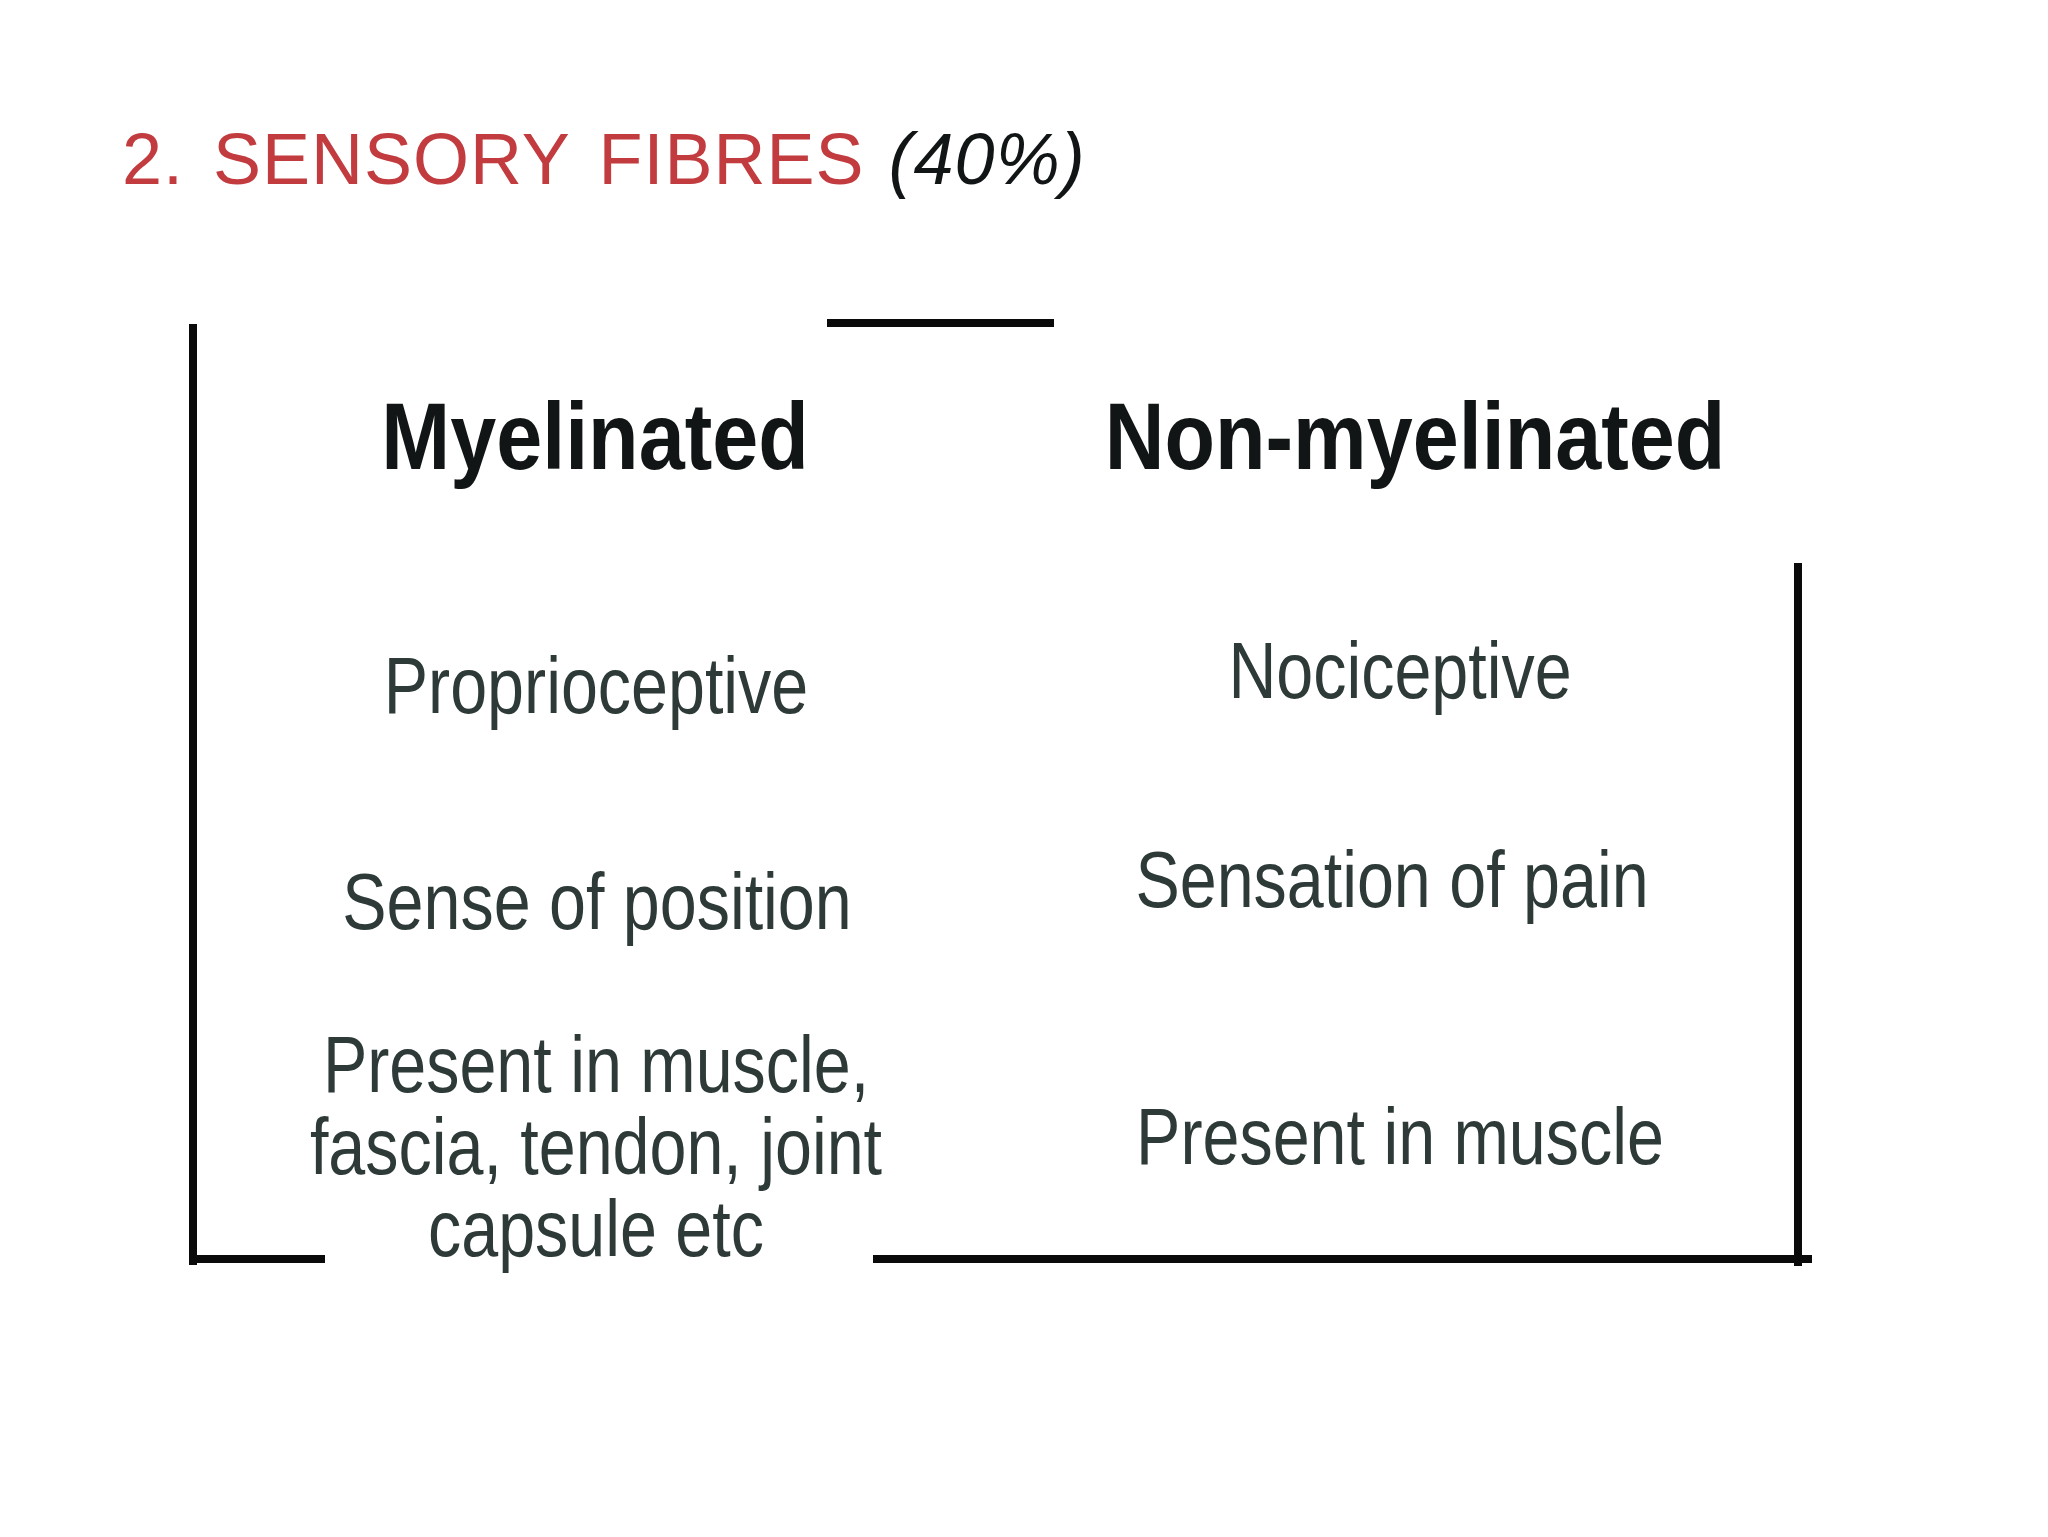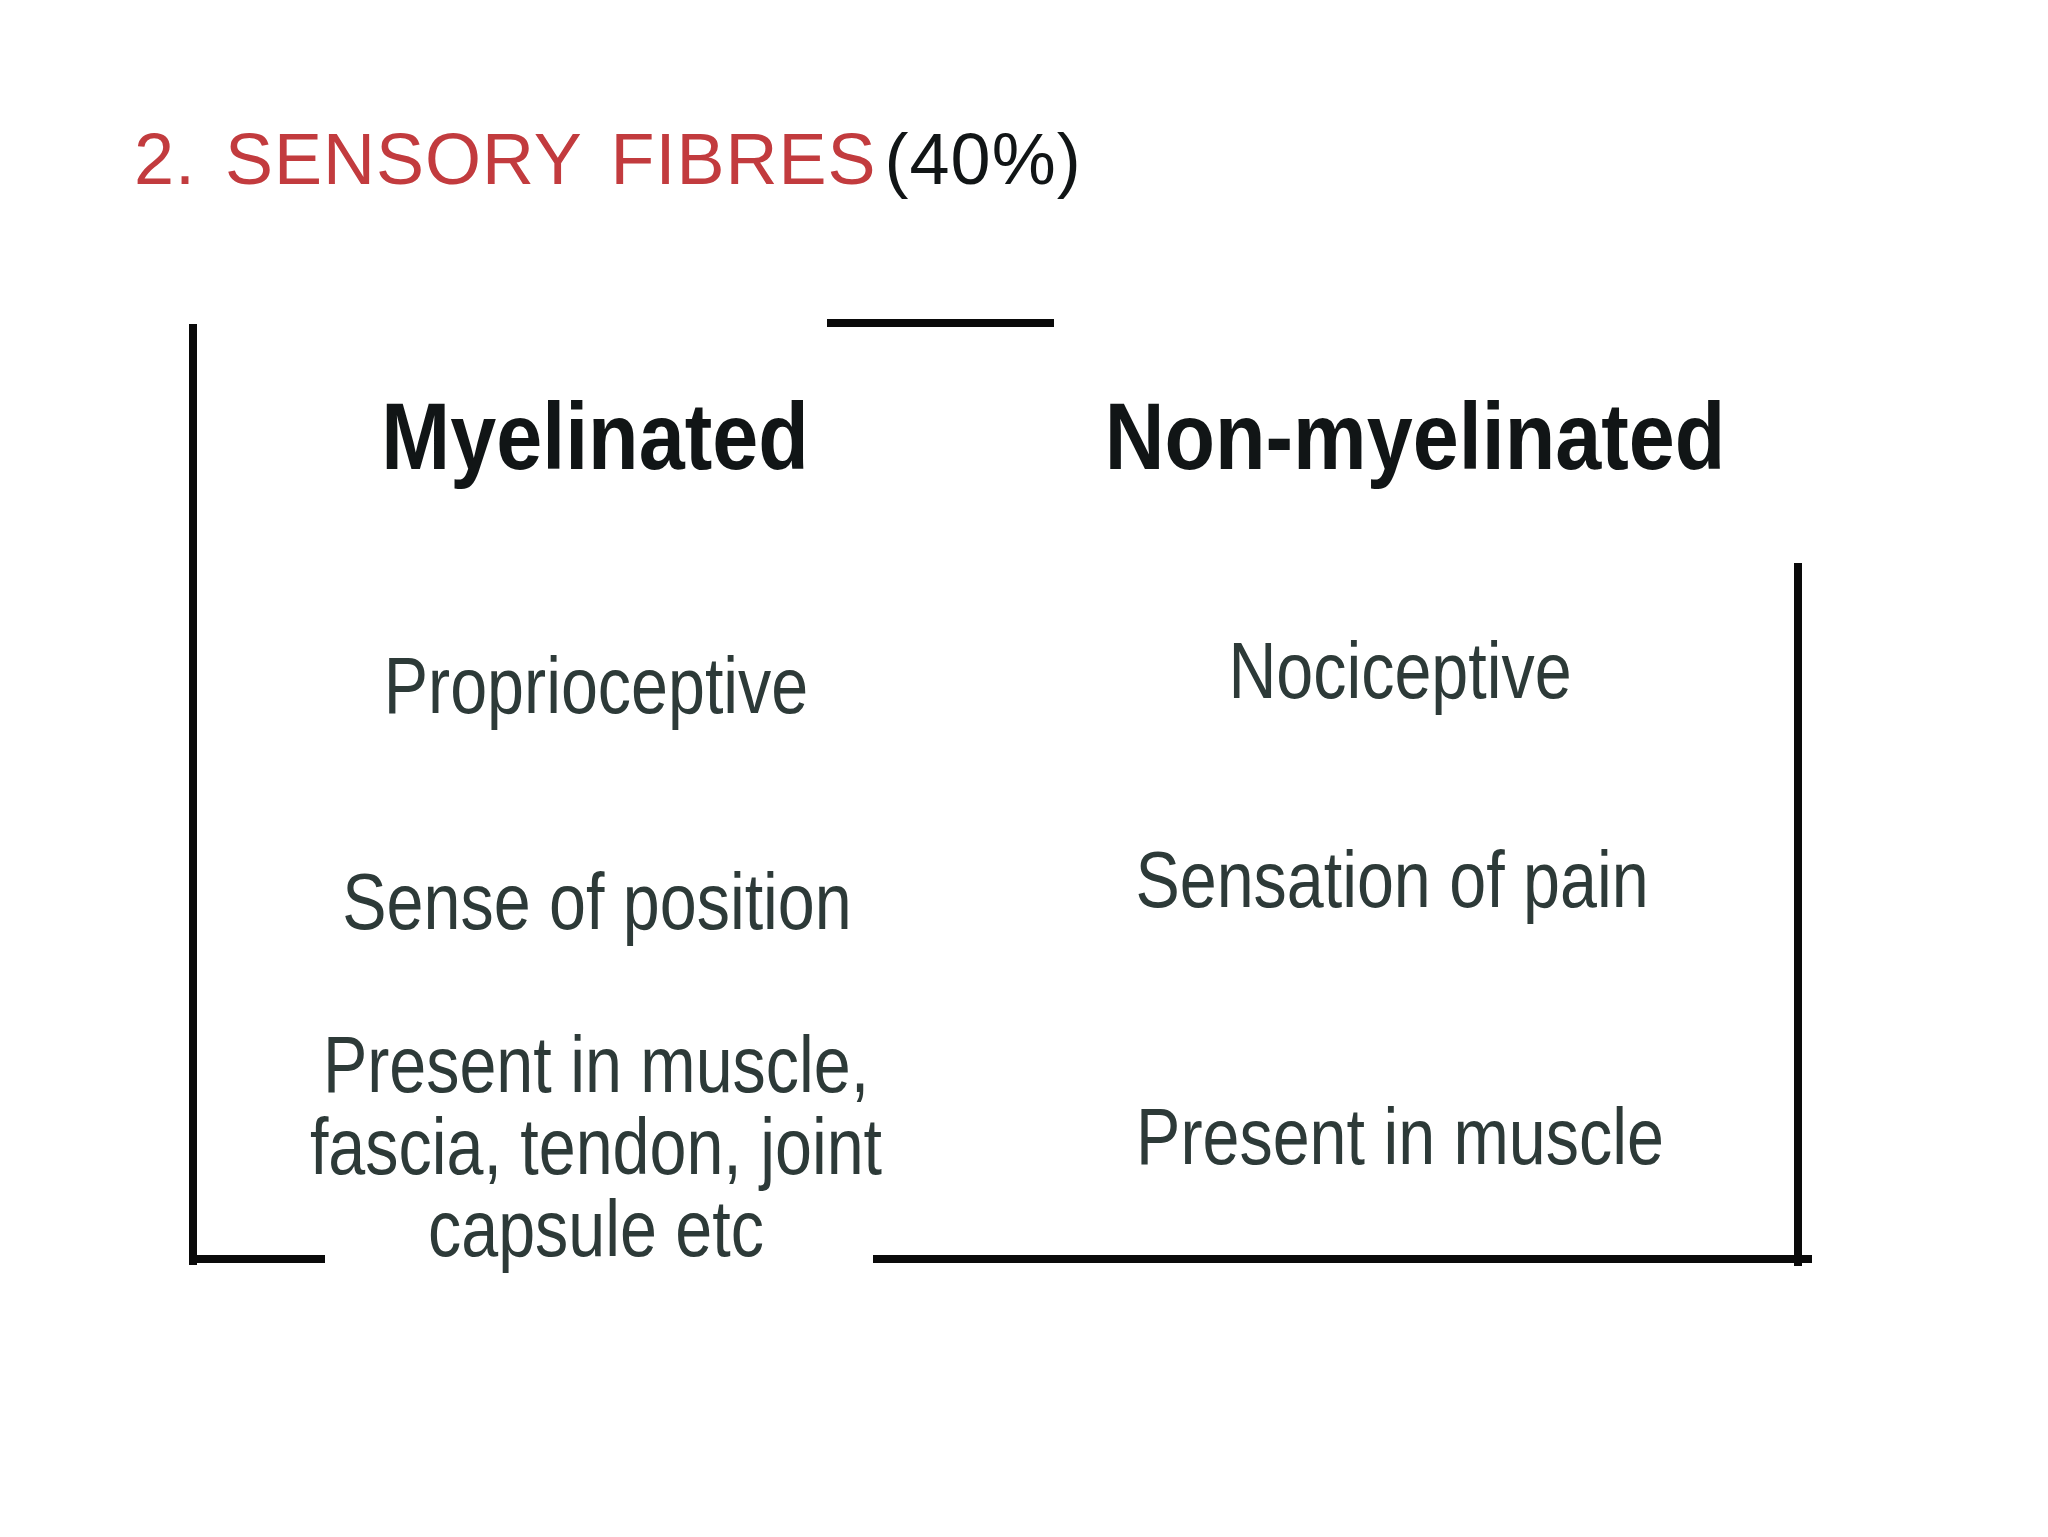--- a/index.html
+++ b/index.html
@@ -23,22 +23,22 @@
 
   
   .title {
     left: 122px;
     top: 118px;
     font-size: 72px;
     letter-spacing: 1px;
     word-spacing: 8px;
     white-space: nowrap;
   }
-  .title .red   { color: var(--title-red); margin-left: 12px; }
-  .title .dark  { color: var(--heading); margin-left: 8px; }
+  .title .red   { color: var(--title-red); }
+  .title .dark  { color: var(--heading); margin-left: 24px; font-style: italic; }
 
   
   .line { background: var(--line); }
   .line-top-center    { left: 827px;  top: 319px;  width: 227px; height: 8px; }
   .line-left-vert     { left: 189px;  top: 324px;  width: 8px;   height: 941px; }
   .line-right-vert    { left: 1794px; top: 563px;  width: 8px;   height: 703px; }
   .line-bottom-left   { left: 189px;  top: 1255px; width: 136px; height: 8px; }
   .line-bottom-right  { left: 873px;  top: 1255px; width: 939px; height: 8px; }
 
   

